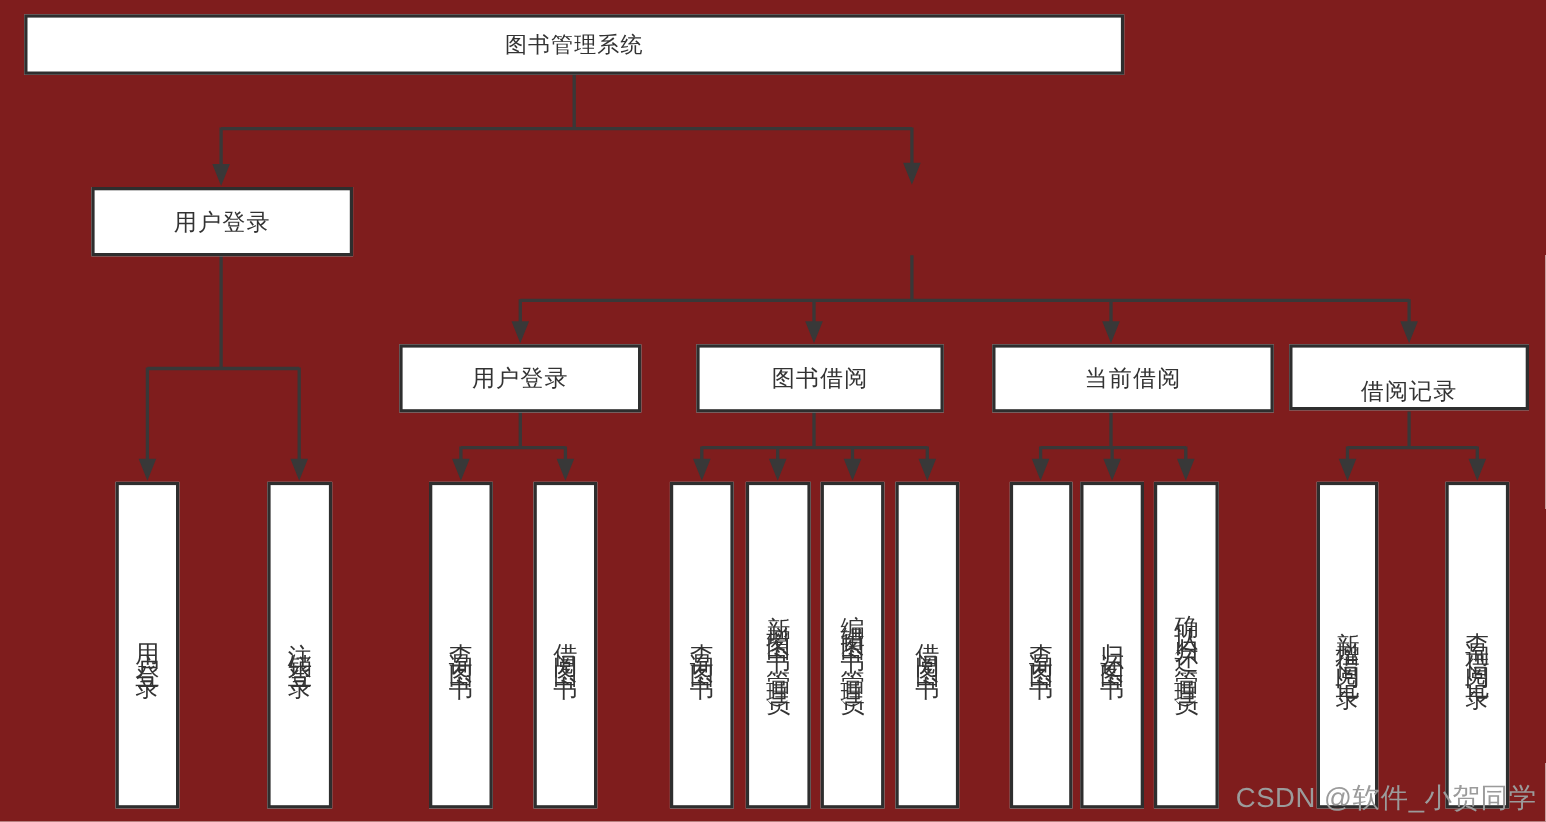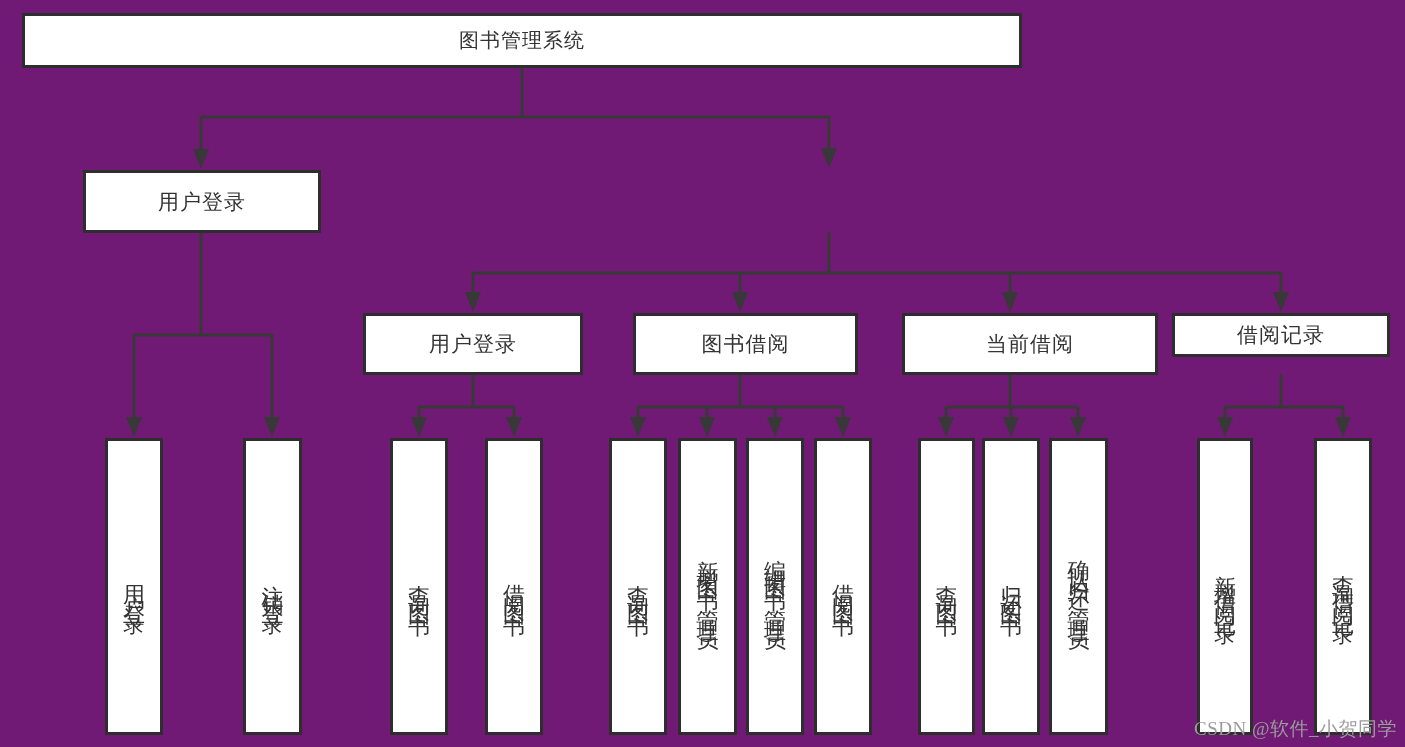--- a/index.html
+++ b/index.html
@@ -1,20 +1,20 @@
 <!DOCTYPE html>
 <html><head>
 <meta charset="utf-8">
 <style>
   html,body{margin:0;padding:0;background:#ffffff;}
   .canvas{
     position:relative;
     width:1405px;height:747px;
-    background:#701a75;
-    font-family:Liberation Serif, serif;
+    background:#7f1d1d;
+    font-family:Liberation Sans, sans-serif;
     overflow:hidden;
   }
   .wires{position:absolute;left:0;top:0;z-index:1;}
   .wire{stroke:#383838;stroke-width:3;fill:none;}
   .head{fill:#383838;stroke:none;}
   .box{
     position:absolute;
     box-sizing:border-box;
     background:#ffffff;
     border:3px solid #2e2e2e;
@@ -31,21 +31,21 @@
     text-orientation:mixed;
     font-size:22px;
     line-height:1;
     letter-spacing:10px;
     white-space:nowrap;
   }
   .watermark{
     position:absolute;
     right:8px;bottom:5px;
     z-index:5;
-    font-size:19px;
+    font-size:25px;
     color:#9b9b9b;
     letter-spacing:0.5px;
     white-space:nowrap;
   }
 </style>
 </head>
 <body>
 
 <div class="canvas">
 
@@ -95,21 +95,21 @@
 
   <div class="box" style="left:363px;top:313px;width:220px;height:62px;">
     <span class="hlabel">用户登录</span>
   </div>
   <div class="box" style="left:633px;top:313px;width:225px;height:62px;">
     <span class="hlabel">图书借阅</span>
   </div>
   <div class="box" style="left:902px;top:313px;width:256px;height:62px;">
     <span class="hlabel">当前借阅</span>
   </div>
-  <div class="box" style="left:1172px;top:313px;width:218px;height:44px;">
+  <div class="box" style="left:1172px;top:313px;width:218px;height:60px;align-items:flex-end;">
     <span class="hlabel">借阅记录</span>
   </div>
 
   <div class="box leaf" style="left:105px;top:438px;width:58px;height:297px;">
     <span class="vtext">用户登录</span>
   </div>
   <div class="box leaf" style="left:243px;top:438px;width:59px;height:297px;">
     <span class="vtext">注销登录</span>
   </div>
 

